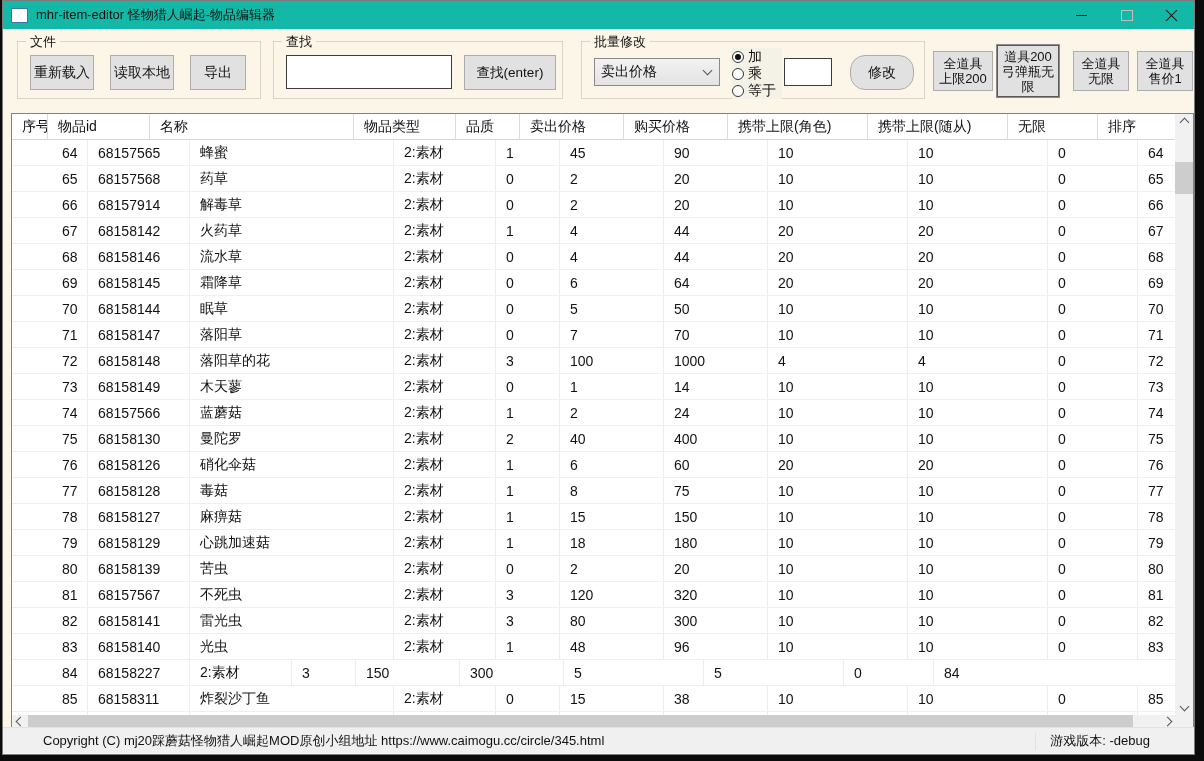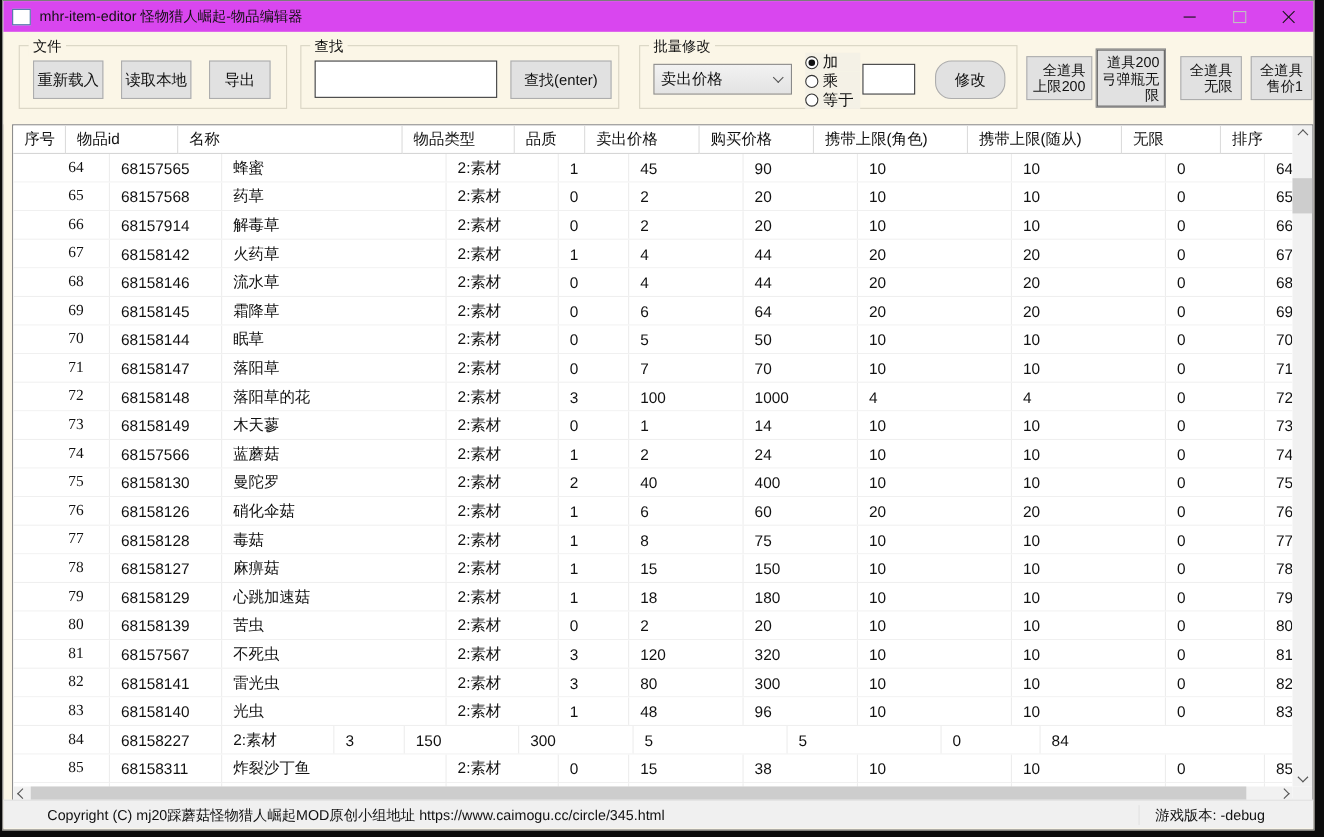--- a/index.html
+++ b/index.html
@@ -1,21 +1,21 @@
 <!DOCTYPE html>
 <html><head>
 <meta charset="utf-8">
 <style>
   html,body{margin:0;padding:0;}
   body{font-family:"Liberation Sans","DejaVu Sans",sans-serif; background:#3a3a3a;}
   .screen{position:relative;width:1204px;height:761px;background:#0b0b0b;overflow:hidden;}
   .window{position:absolute;left:2px;top:0;width:1193px;height:755px;background:#fbf6e7;border:1px solid #7c7c7c;box-sizing:border-box;overflow:hidden;}
 
   
-  .titlebar{position:absolute;left:0;top:0;width:100%;height:28px;background:#d946ef;display:flex;align-items:center;}
+  .titlebar{position:absolute;left:0;top:0;width:100%;height:28px;background:#14b8a6;display:flex;align-items:center;}
   .app-icon{width:15px;height:13px;background:#fff;border:1px solid #4a6fa5;margin-left:8px;}
   .title-text{font-size:13px;color:#111;margin-left:8px;white-space:nowrap;}
   .caption-controls{position:absolute;right:0;top:0;height:28px;display:flex;}
   .cap-btn{width:45px;height:28px;display:flex;align-items:center;justify-content:center;}
   .min-glyph{width:11px;height:0;border-top:1px solid #111;}
   .max-glyph{width:10px;height:9px;border:1px solid #c0c0c0;}
   .x-glyph{position:relative;width:13px;height:13px;}
   .x-glyph::before,.x-glyph::after{content:"";position:absolute;left:-1px;top:6px;width:15px;height:0;border-top:1.6px solid #161616;}
   .x-glyph::before{transform:rotate(45deg);}
   .x-glyph::after{transform:rotate(-45deg);}
@@ -35,31 +35,31 @@
   .chev.down{transform:rotate(225deg);}
   .chev.up{transform:rotate(45deg);}
   .chev.left{transform:rotate(-45deg);}
   .chev.right{transform:rotate(135deg);}
   .sel-arrow{margin-right:8px;margin-top:-3px;}
   .radio-stack{position:absolute;left:150px;top:6px;}
   .radio-row{display:flex;align-items:center;height:17px;background:#f4f1e6;padding-right:6px;}
   .radio-circle{width:12px;height:12px;border:1px solid #333;border-radius:50%;background:#fff;box-sizing:border-box;margin-right:4px;position:relative;flex:none;}
   .radio-row.checked .radio-circle::after{content:"";position:absolute;left:2px;top:2px;width:6px;height:6px;background:#111;border-radius:50%;}
   .radio-label{font-size:14px;color:#111;white-space:nowrap;}
-  .qbtn{position:absolute;font-size:13px;line-height:15px;text-align:right;white-space:pre-line;}
+  .qbtn{position:absolute;font-size:13px;line-height:15px;text-align:center;white-space:pre-line;}
   .qbtn.focused{border:1px solid #5a5a5a;outline:1px solid #8a8a8a;}
 
   
   .table{position:absolute;left:8px;top:112px;width:1183px;height:616px;background:#fff;border:1px solid #828282;box-sizing:border-box;overflow:hidden;}
   .tgrid{position:absolute;left:0;top:0;right:18px;bottom:0;overflow:hidden;}
   .thead{display:flex;height:26px;background:#fff;}
   .cell{box-sizing:border-box;padding-left:10px;font-size:14px;color:#111;white-space:nowrap;overflow:hidden;display:flex;align-items:center;border-right:1px solid #ededed;}
   .hcell{border-right:1px solid #dcdcdc;border-bottom:1px solid #d6d6d6;}
   .trow{display:flex;height:25px;border-bottom:1px solid #efefef;background:#fff;padding-left:40px;}
-  .c0{width:48px;font-family:Liberation Serif, serif;}.c1{width:102px;}.c2{width:204px;}.c3{width:102px;}.c4{width:64px;}
+  .c0{width:36px;}.c1{width:102px;}.c2{width:204px;}.c3{width:102px;}.c4{width:64px;}
   .c5{width:104px;}.c6{width:104px;}.c7{width:140px;}.c8{width:140px;}.c9{width:90px;}
   .c10{flex:1;border-right:none;}
 
   
   .vscroll{position:absolute;top:0;right:0;width:18px;bottom:13px;background:#f1f1f1;}
   .vscroll .arrow{position:absolute;left:0;width:18px;height:17px;display:flex;align-items:center;justify-content:center;}
   .vscroll .arrow.top{top:0;}
   .vscroll .arrow.bottom{bottom:0;}
   .vthumb{position:absolute;left:0;top:48px;width:18px;height:32px;background:#cdcdcd;}
   .hscroll{position:absolute;left:0;bottom:0;right:18px;height:13px;background:#f1f1f1;}

